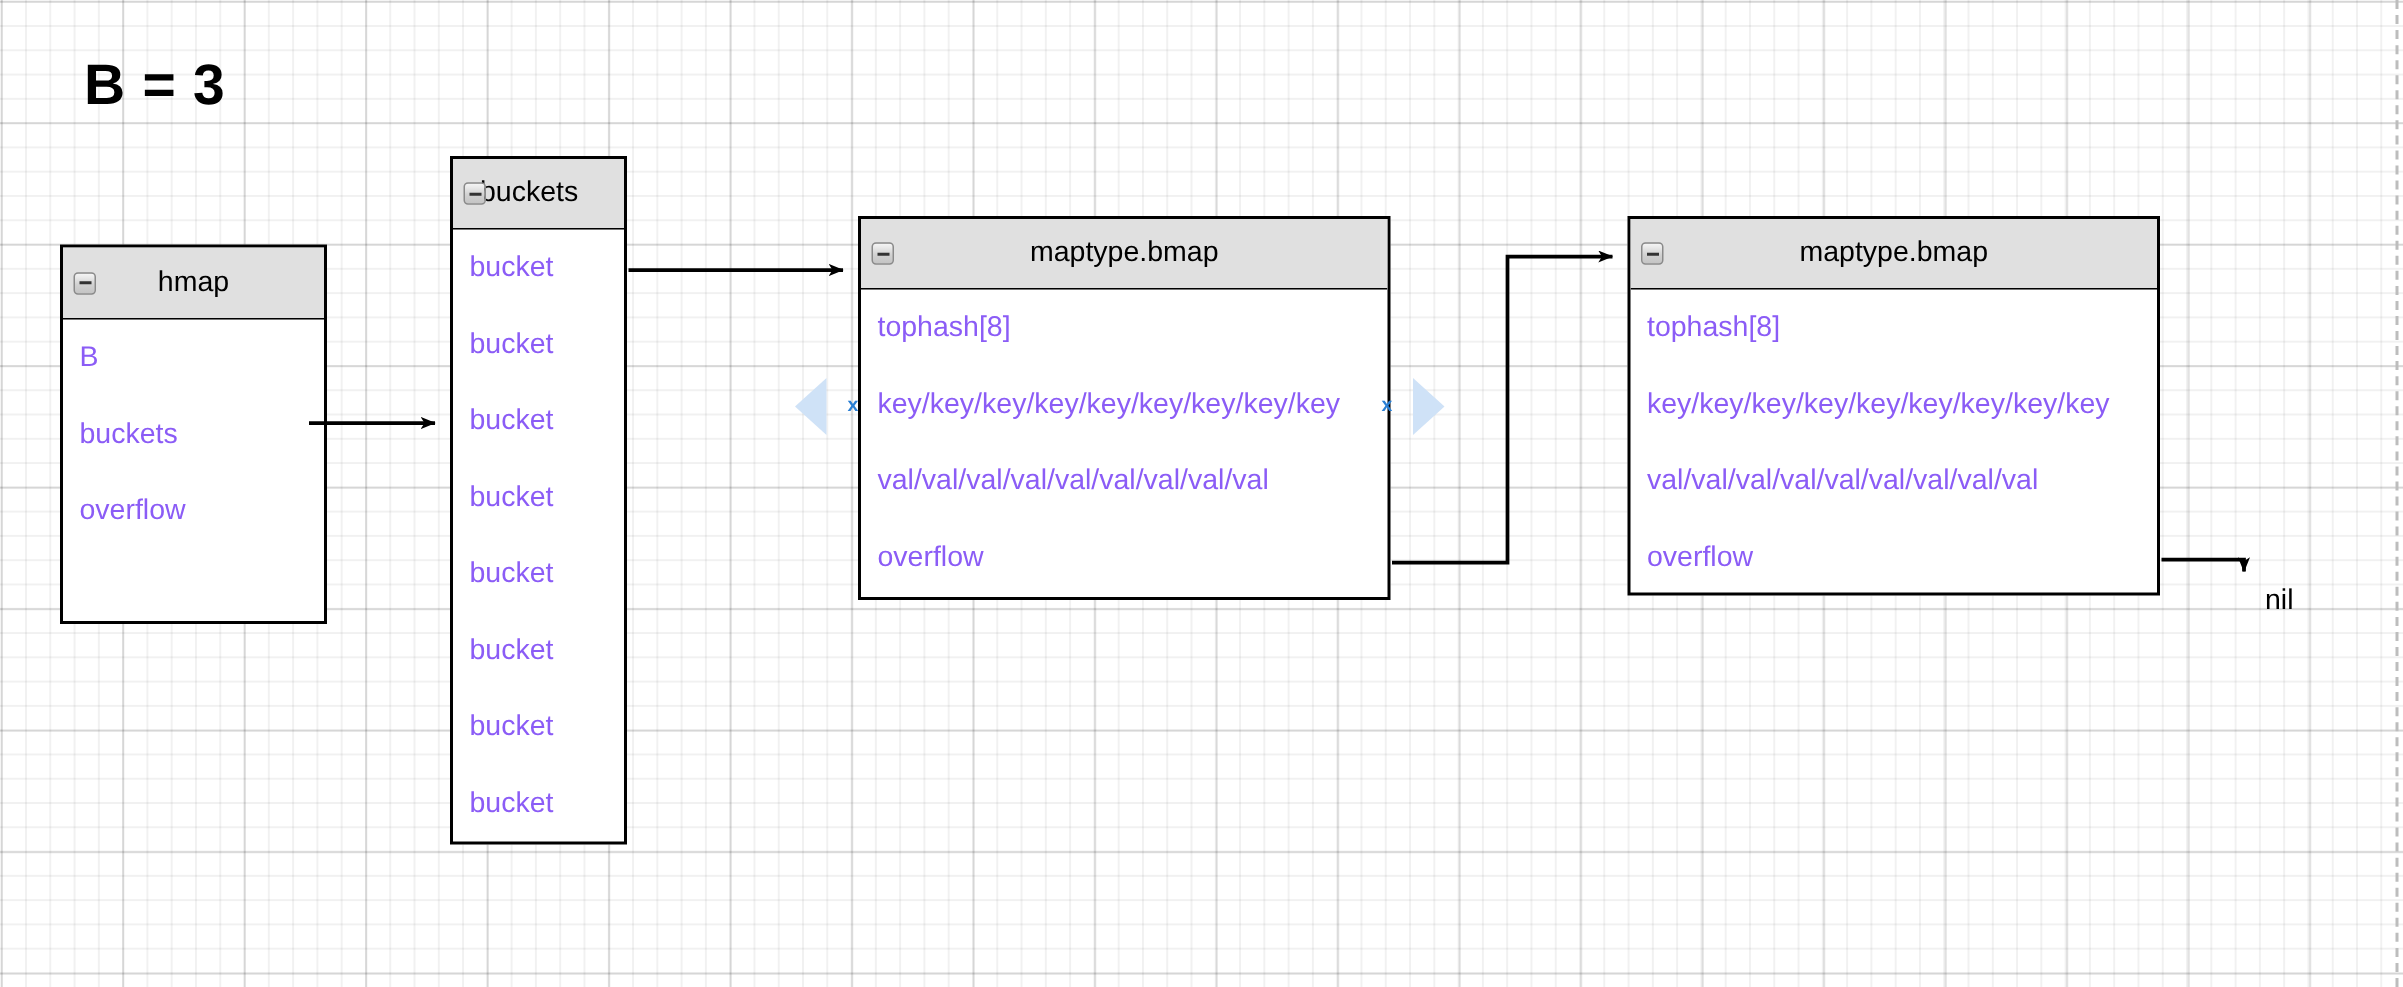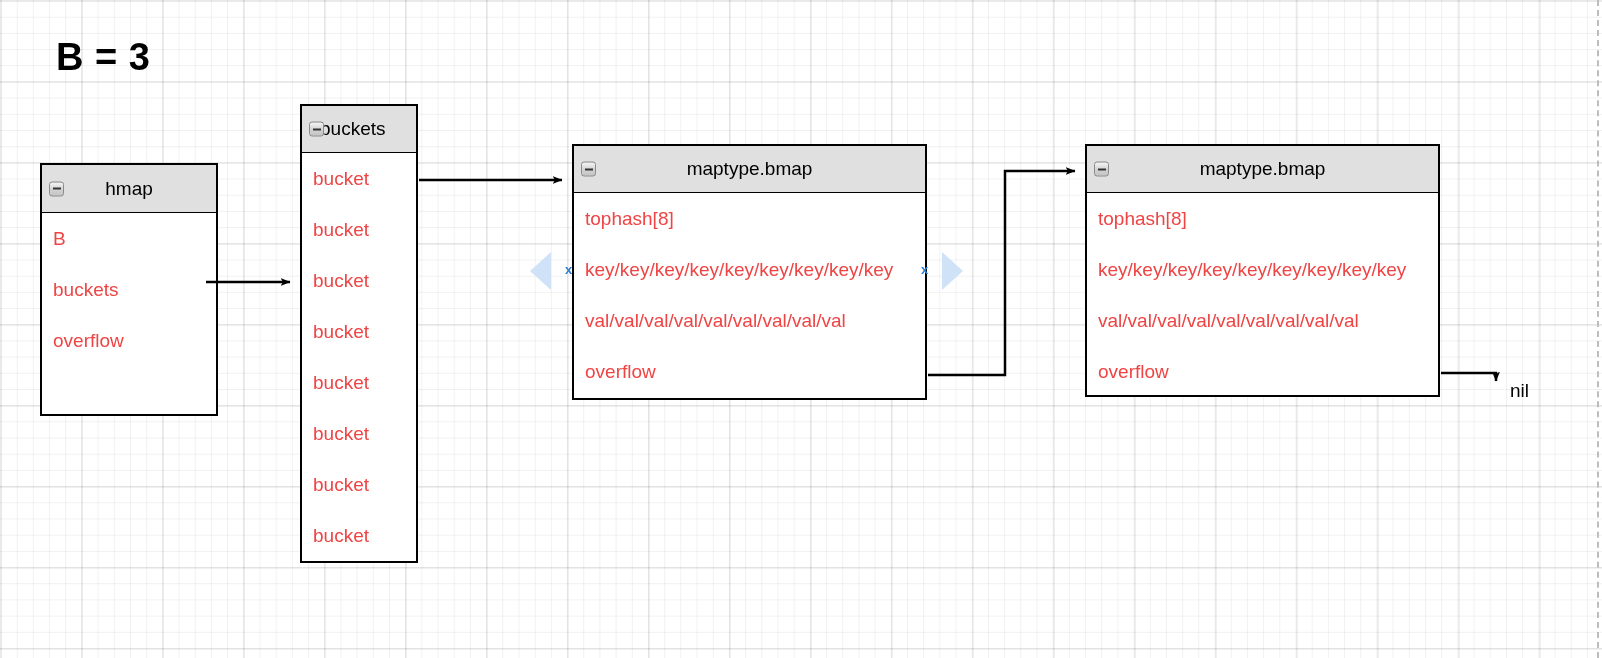--- a/index.html
+++ b/index.html
@@ -88,21 +88,21 @@
     height: 2px;
     background: #333333;
   }
 
   .row {
     position: relative;
     box-sizing: border-box;
     display: flex;
     align-items: center;
     padding-left: 11px;
-    color: #ef4444;
+    color: #8b5cf6;
     white-space: nowrap;
     overflow: visible;
   }
 
   
   .edges {
     position: absolute;
     left: 0;
     top: 0;
     width: 1602px;
@@ -206,17 +206,17 @@
     <path d="M 419 180 L 562 180" fill="none" stroke="#000000" stroke-width="2.5" marker-end="url(#arrowhead)"></path>
     <path d="M 928 375 L 1005 375 L 1005 171 L 1075 171" fill="none" stroke="#000000" stroke-width="2.5" marker-end="url(#arrowhead)"></path>
     <path d="M 1441 373 L 1496 373 L 1496 381" fill="none" stroke="#000000" stroke-width="2.5" marker-end="url(#arrowhead)"></path>
   </svg>
 
   <div class="handle-arrow left" style="left:530px; top:252px;"></div>
   <div class="handle-arrow right" style="left:942px; top:252px;"></div>
   <div class="handle-x" style="left:565px; top:263px;">x</div>
   <div class="handle-x" style="left:921px; top:263px;">x</div>
 
-  <div class="edge-label" style="left:1510px; top:380px; font-size:19px;">nil</div>
+  <div class="edge-label" style="left:1510px; top:390px; font-size:19px;">nil</div>
 
   <div class="page-break" style="left:1597px;"></div>
 
 </div>
 
 </body></html>

